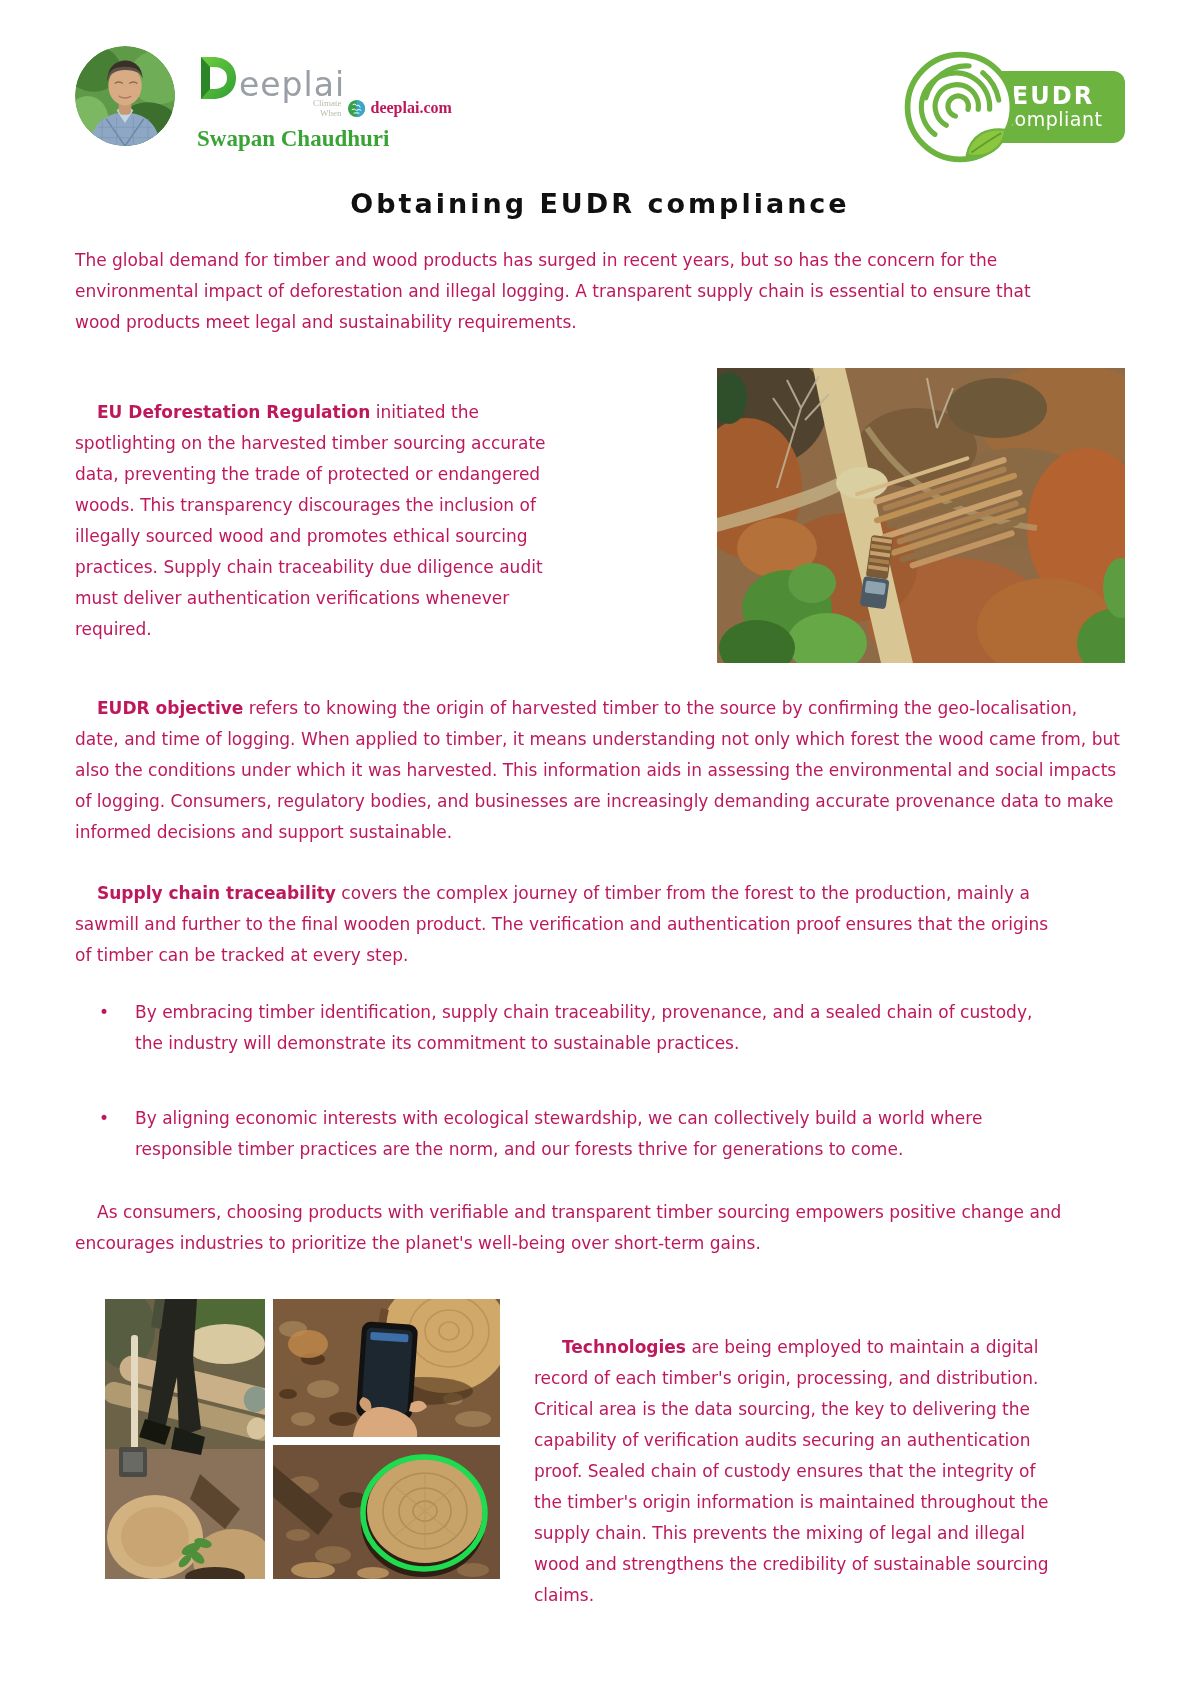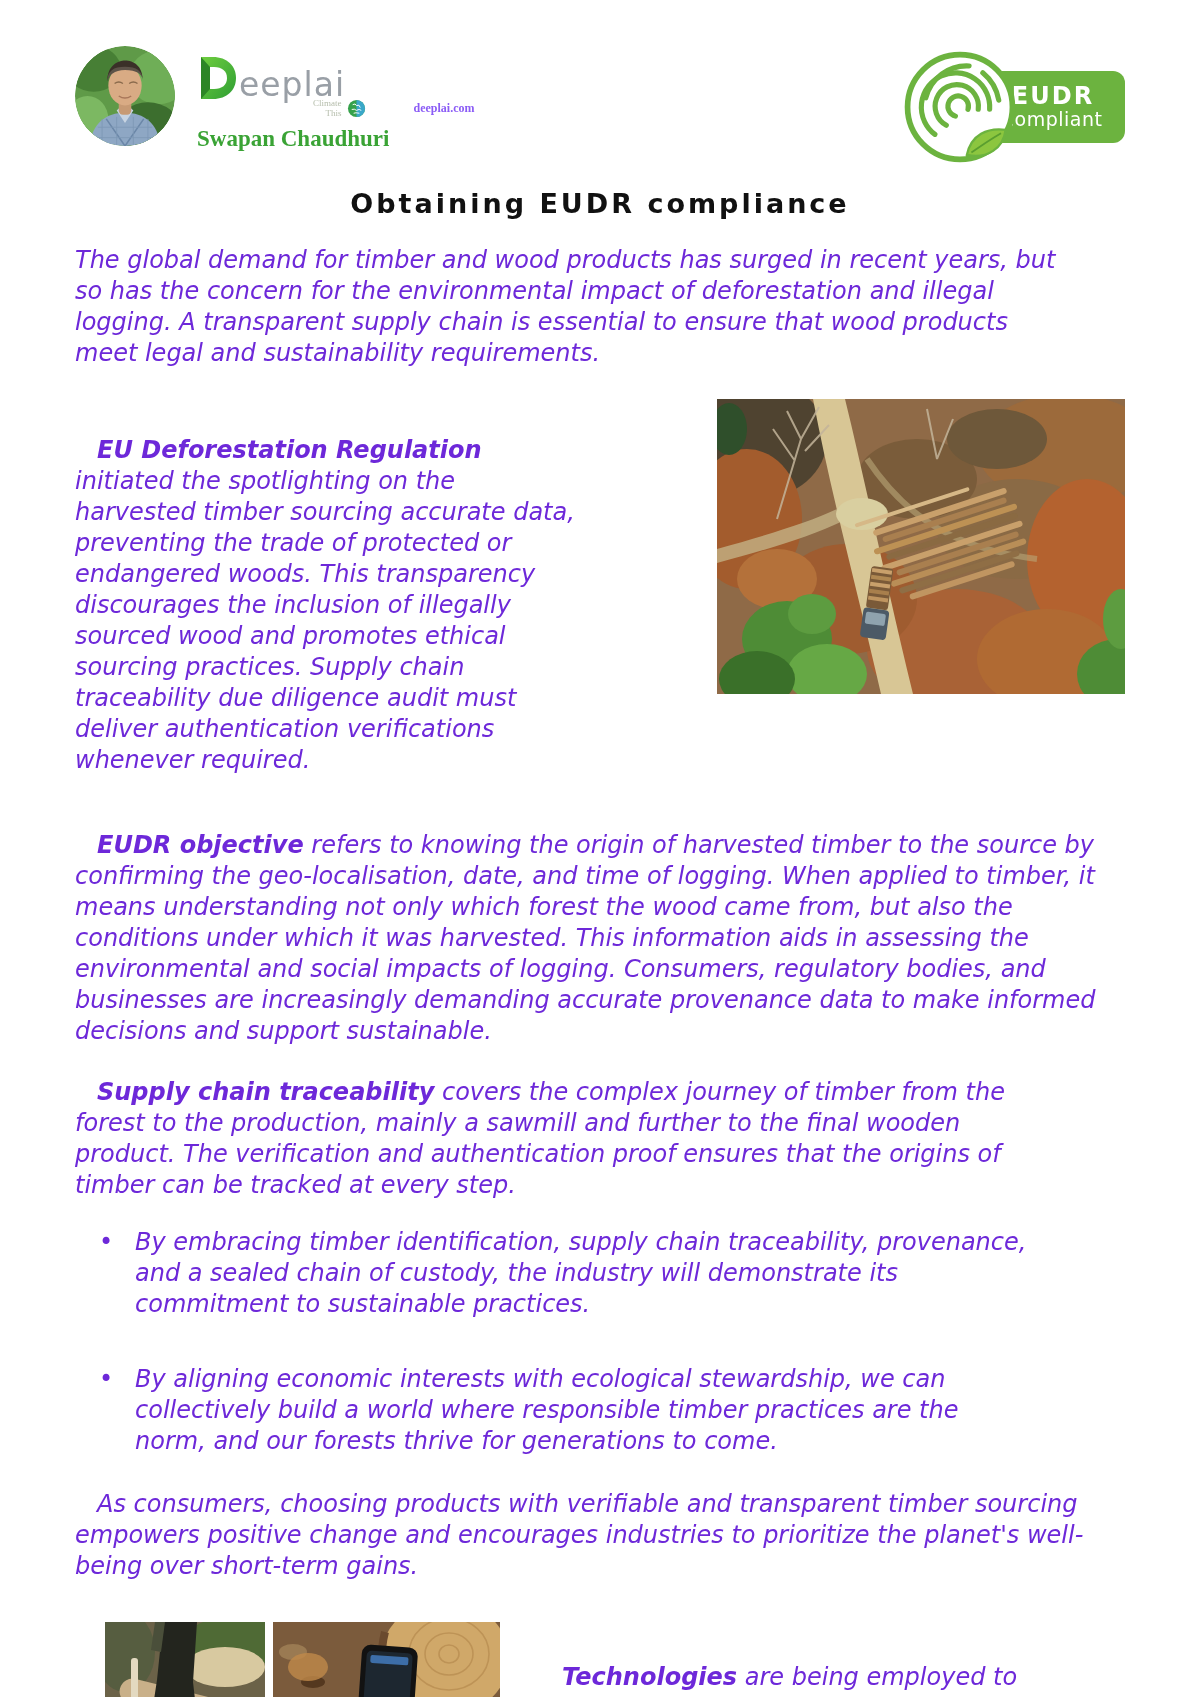--- a/index.html
+++ b/index.html
@@ -16,40 +16,40 @@
 
   
   .header{display:flex;justify-content:space-between;align-items:flex-start;padding-top:42px;height:130px;}
   .header-left{display:flex;align-items:flex-start;gap:22px;}
   .avatar{width:100px;height:100px;border-radius:50%;overflow:hidden;flex:0 0 auto;margin-top:4px;}
   .logo-block{padding-top:14px;}
   .logo-line{display:flex;align-items:flex-end;gap:2px;}
   .logo-rest{font-size:33px;font-weight:400;color:#999fa6;letter-spacing:1px;line-height:30px;}
   .logo-sub{display:flex;align-items:center;gap:5px;margin-left:116px;margin-top:-2px;font-family:Liberation Serif, serif;}
   .logo-climate{font-size:9px;line-height:10px;color:#b5bdab;text-align:right;}
-  .logo-domain{font-size:12px;font-weight:700;color:#8b5cf6;text-decoration:none;margin-left:43px;}
+  .logo-domain{font-size:16px;font-weight:700;color:#be185d;text-decoration:none;}
   .author-name{font-size:23px;font-weight:700;color:#3aa335;margin-top:8px;font-family:Liberation Serif, serif;}
 
   
   .badge{position:relative;width:222px;height:114px;margin-top:8px;}
   .badge-rect{
     position:absolute;left:78px;top:21px;width:144px;height:72px;
     background:#6cb33f;border-radius:12px;
     display:flex;flex-direction:column;justify-content:center;align-items:center;
   }
   .badge-l1{color:#fff;font-weight:700;font-size:24px;letter-spacing:2px;line-height:24px;}
   .badge-l2{color:#fff;font-size:19px;line-height:22px;letter-spacing:0.5px;}
   .badge-circle{position:absolute;left:0;top:0;width:114px;height:114px;}
 
   
   .title{
     text-align:center;font-size:27px;font-weight:800;letter-spacing:3px;
     margin-top:16px;color:#111;
   }
-  .body-text{font-style:italic;font-size:24px;line-height:31px;color:#6d28d9;}
+  .body-text{font-size:17px;line-height:31px;color:#be185d;}
   .lead{font-weight:700;}
   .indent{text-indent:22px;}
 
   .intro{margin-top:26px;max-width:990px;}
 
   .section-reg{display:flex;justify-content:space-between;margin-top:30px;}
   .reg-text{width:505px;padding-top:12px;}
   .aerial-fig{width:408px;height:295px;flex:0 0 auto;}
   .aerial-fig svg{display:block;width:100%;height:100%;}
 
@@ -120,21 +120,21 @@
               </defs>
               <path d="M4 1 H16 C30 1 39 10 39 22 C39 34 30 43 16 43 H4 Z" fill="url(#gd)"></path>
               <path d="M13 11 H17 C25 11 30 15 30 22 C30 29 25 33 17 33 H13 Z" fill="#ffffff"></path>
               <path d="M4 1 L13 11 V33 L4 43 Z" fill="#2c8526"></path>
             </svg>
             <span class="logo-rest">eeplai</span>
           </div>
           <div class="logo-sub">
             <span class="logo-climate">
               <span>Climate</span><br>
-              <span>This</span>
+              <span>When</span>
             </span>
             <svg width="19" height="19" viewBox="0 0 20 20">
               <circle cx="10" cy="10" r="9" fill="#35a14a"></circle>
               <path d="M10 1 A9 9 0 0 1 10 19 Z" fill="#3aa7c9"></path>
               <path d="M6 6 q3 -2 4 1 q3 -2 4 2 M5 11 q3 -1 5 1 q3 -2 5 0 M7 15 q2 -1 6 0" stroke="#ffffff" stroke-width="1" fill="none"></path>
             </svg>
             <a class="logo-domain">deeplai.com</a>
           </div>
           <div class="author-name">Swapan Chaudhuri</div>
         </div>

